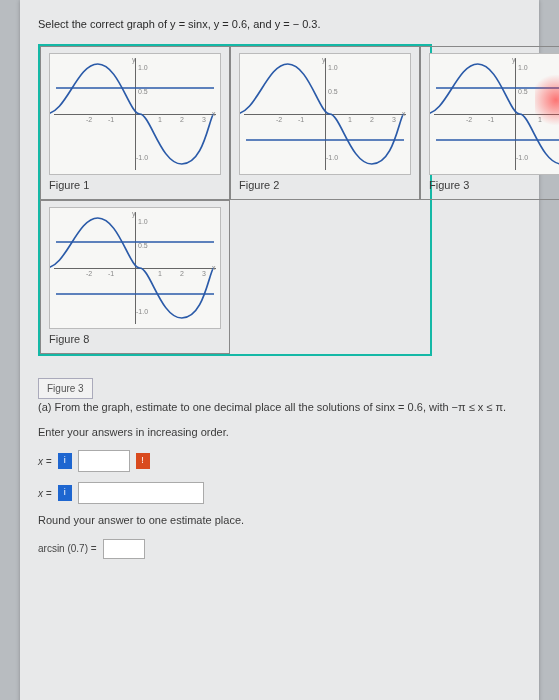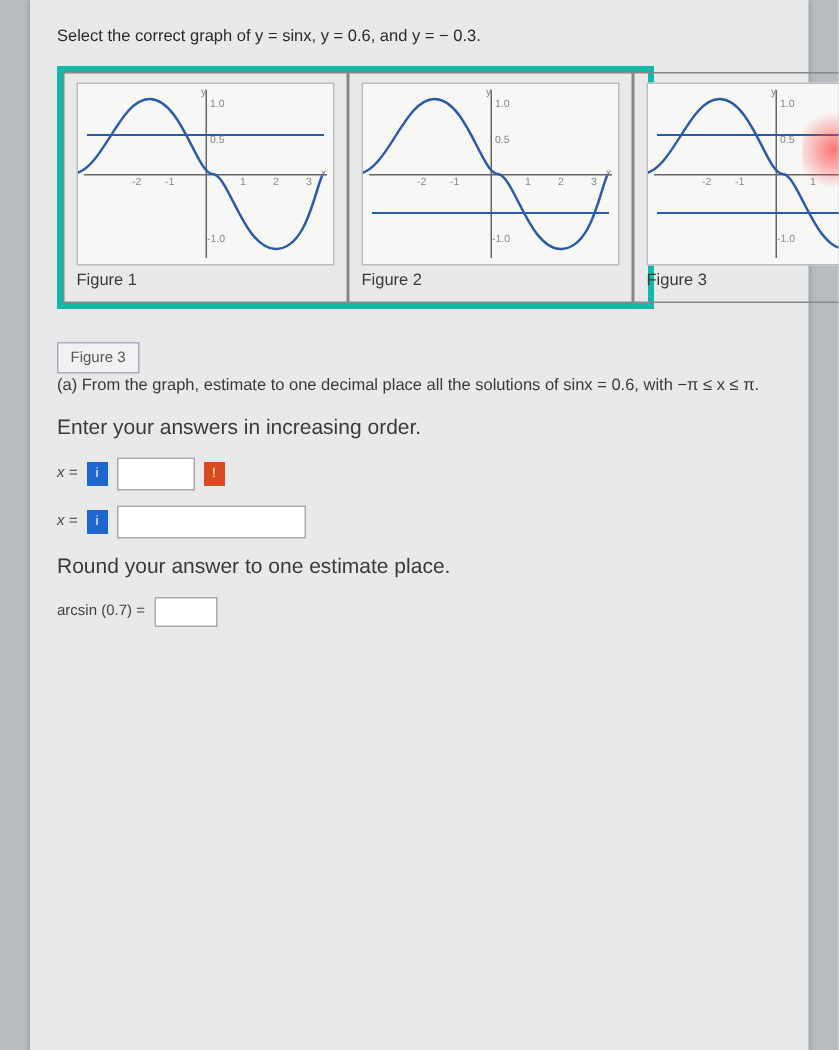--- a/index.html
+++ b/index.html
@@ -1,18 +1,18 @@
 <!DOCTYPE html>
 <html><head>
 <meta charset="utf-8">
 <style>
 body{margin:0;background:#b8bcc0;font-family:Arial,sans-serif;font-size:11px;color:#3a3a3a;width:559px;height:700px;overflow:hidden;position:relative}
 .page{background:#e8e9ea;margin:0 20px;padding:18px 18px 30px 18px;min-height:700px;box-shadow:0 0 4px rgba(0,0,0,.25)}
 .prompt{font-size:11px;margin-bottom:14px;color:#2a2a2a}
-.grid{display:grid;grid-template-columns:1fr 1fr 1fr 1fr;border:4px solid #14b8a6;width:390px}
+.grid{display:grid;grid-template-columns:1fr 1fr 1fr;border:2px solid #14b8a6;width:390px}
 .cell{border:1px solid #888;padding:6px 8px 8px 8px}
 .plot{width:170px;height:120px;background:#f7f7f5;position:relative;border:1px solid #bbb;margin:0 auto 4px auto}
 .plot .ax{position:absolute;background:#666}
 .plot .hx{left:4px;right:4px;height:1px;top:60px}
 .plot .vy{top:4px;bottom:4px;width:1px;left:85px}
 .plot svg{position:absolute;inset:0}
 .plot path{fill:none;stroke:#2a5aa8;stroke-width:1.6}
 .plot line.h06{stroke:#2a5aa8;stroke-width:1.4}
 .figlabel{font-size:11px;margin-top:2px}
 .ticks span{position:absolute;font-size:7px;color:#888}
@@ -20,21 +20,21 @@
 .part{font-size:11px;line-height:1.5}
 .inputrow{display:flex;align-items:center;gap:6px;margin-top:10px}
 .tag{width:14px;height:16px;display:inline-flex;align-items:center;justify-content:center;color:#fff;font-size:9px}
 .tag.blue{background:#1e66d0}
 .tag.red{background:#d94a1e}
 .field{height:18px;border:1px solid #aaa;background:#fff}
 .w60{width:46px}
 .w120{width:120px}
 .smalllbl{color:#444;font-style:italic;font-size:10px}
 .arcsinlbl{font-size:10px;color:#444}
-.subline{font-size:14px;margin-top:8px}
+.subline{font-size:11px;margin-top:8px}
 .glare{position:absolute;right:-6px;top:70px;width:30px;height:60px;background:radial-gradient(circle at 70% 50%,rgba(255,60,60,.7),rgba(255,60,60,0) 70%);pointer-events:none}
 </style>
 </head>
 <body>
 
 <div class="page">
 
   <div class="prompt">Select the correct graph of y = sinx, y = 0.6, and y = − 0.3.</div>
 
   <div class="grid">

